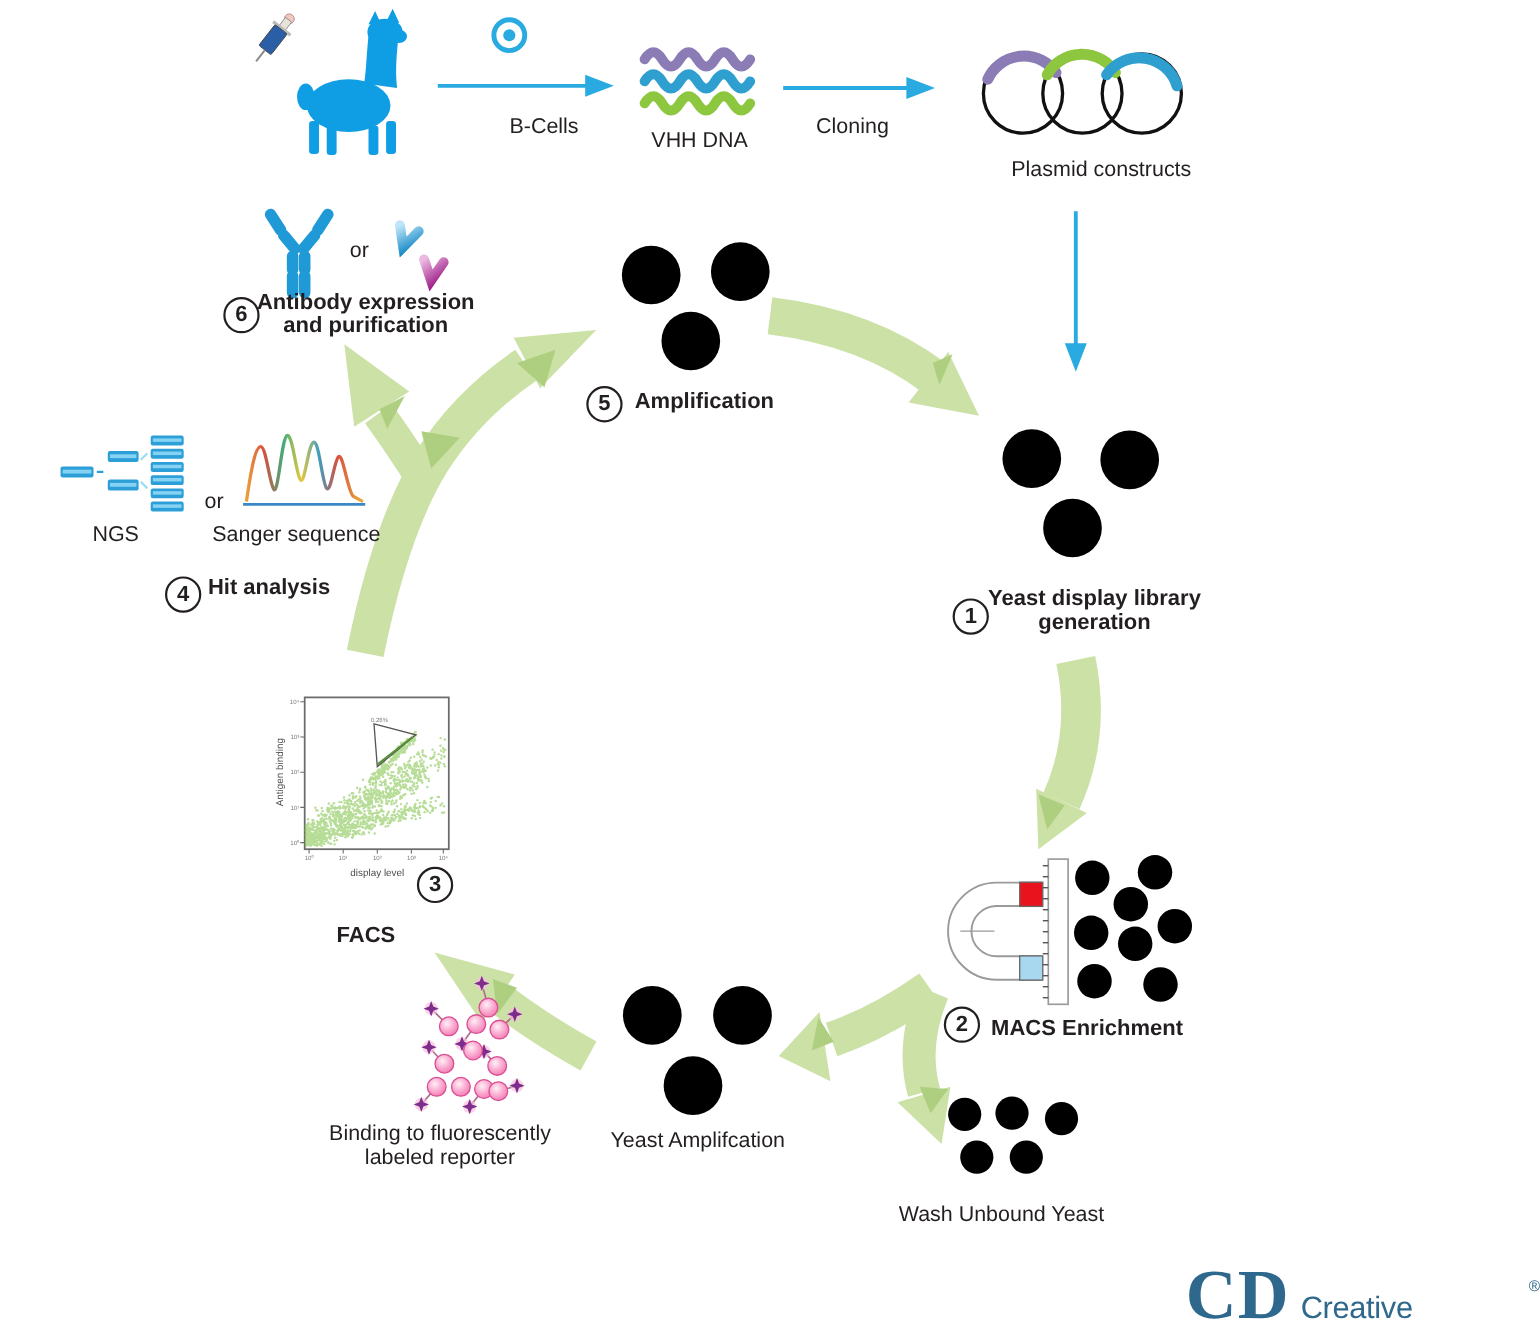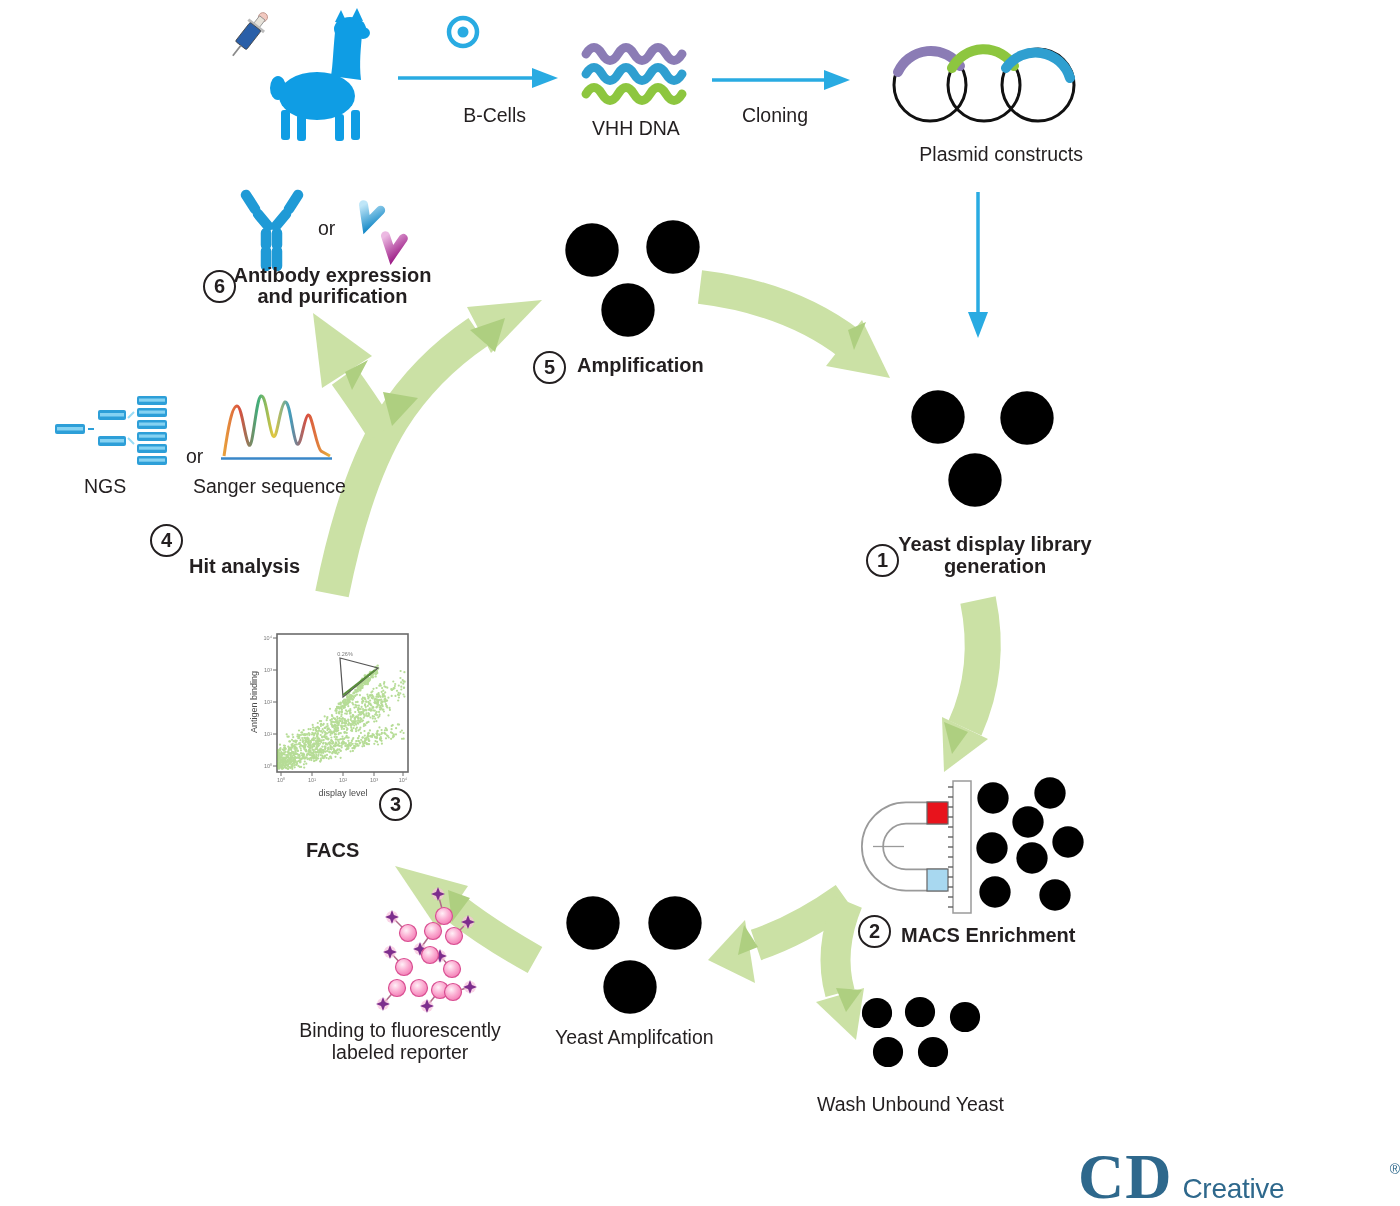--- a/index.html
+++ b/index.html
@@ -1942,21 +1942,21 @@
   <span style="display:block">generation</span>
 </div>
 
 <div class="badge" style="left:858px;top:915px;">2</div>
 <div class="lbl bold" style="left:901px;top:924px;">MACS Enrichment</div>
 
 <div class="badge" style="left:379px;top:788px;">3</div>
 <div class="lbl bold" style="left:306px;top:839px;">FACS</div>
 
 <div class="badge" style="left:150px;top:524px;">4</div>
-<div class="lbl bold" style="left:189px;top:555px;text-align:center;">Hit analysis</div>
+<div class="lbl bold" style="left:189px;top:523px;text-align:center;">Hit analysis</div>
 
 <div class="badge" style="left:533px;top:351px;">5</div>
 <div class="lbl bold" style="left:577px;top:354px;">Amplification</div>
 
 <div class="badge" style="left:203px;top:270px;">6</div>
 <div class="lbl bold center" style="left:225px;top:265px;width:215px;line-height:21px;">
   <span style="display:block">Antibody expression</span>
   <span style="display:block">and purification</span>
 </div>
 

